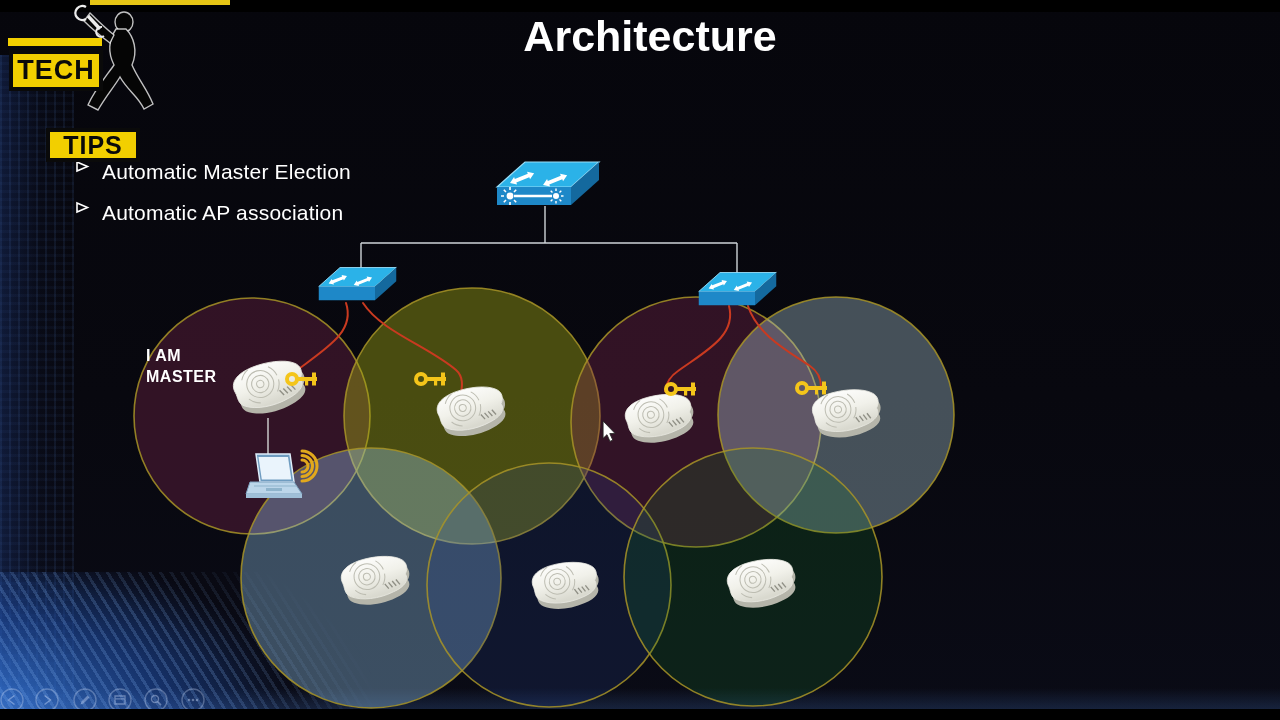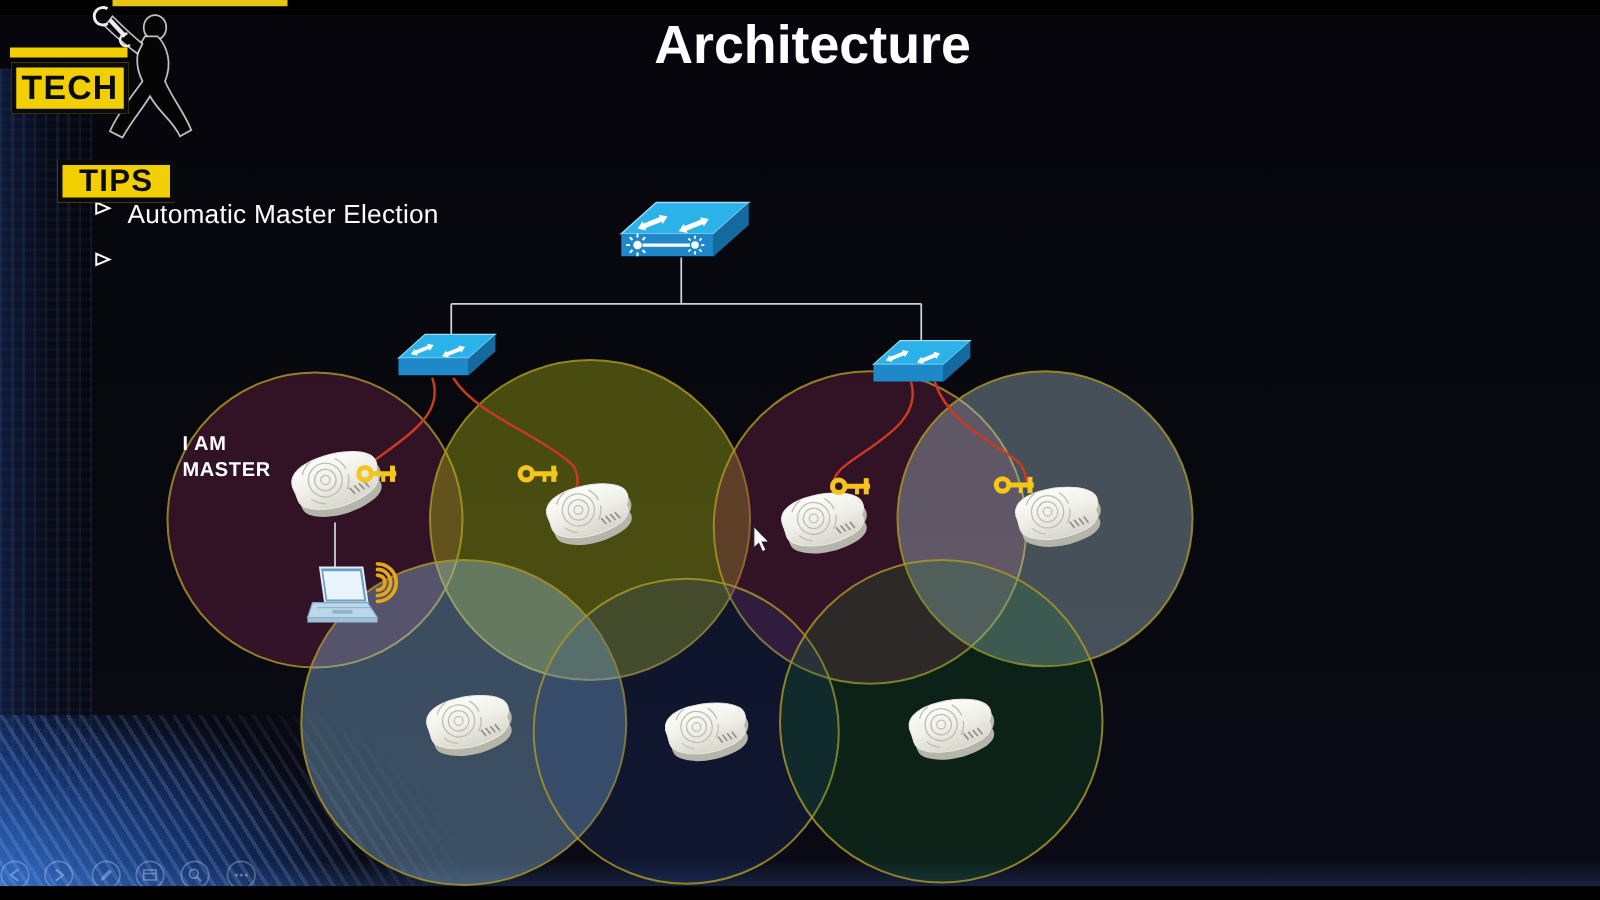--- a/index.html
+++ b/index.html
@@ -195,20 +195,21 @@
     <div class="bullet-row">
       <svg width="15" height="13" viewBox="0 0 15 13">
         <path d="M2,2 L12.5,6.5 L2,11 Z" fill="none" stroke="#ffffff" stroke-width="1.6"></path>
       </svg>
       <span>Automatic Master Election</span>
     </div>
     <div class="bullet-row">
       <svg width="15" height="13" viewBox="0 0 15 13">
         <path d="M2,2 L12.5,6.5 L2,11 Z" fill="none" stroke="#ffffff" stroke-width="1.6"></path>
       </svg>
+      <span>Automatic AP association</span>
     </div>
   </div>
 
   <div class="abs master-label">
     <div>I AM</div>
     <div>MASTER</div>
   </div>
 
   <svg id="controls" class="abs" width="230" height="34" viewBox="0 0 230 34" xmlns="http://www.w3.org/2000/svg">
       <g transform="translate(12,16)">

